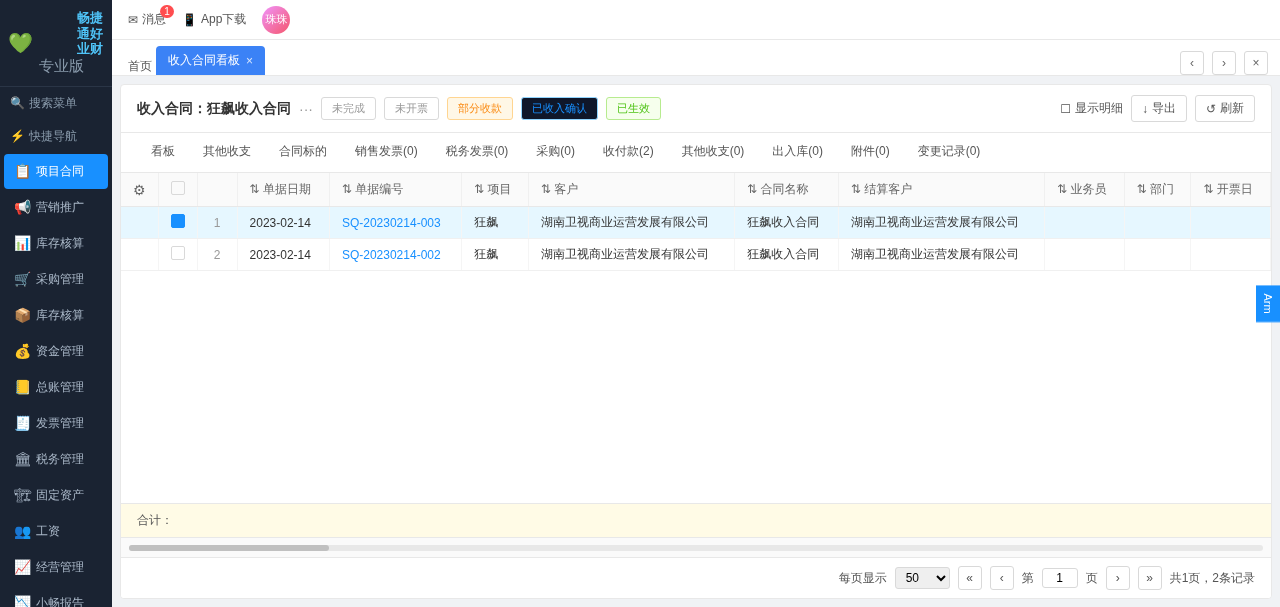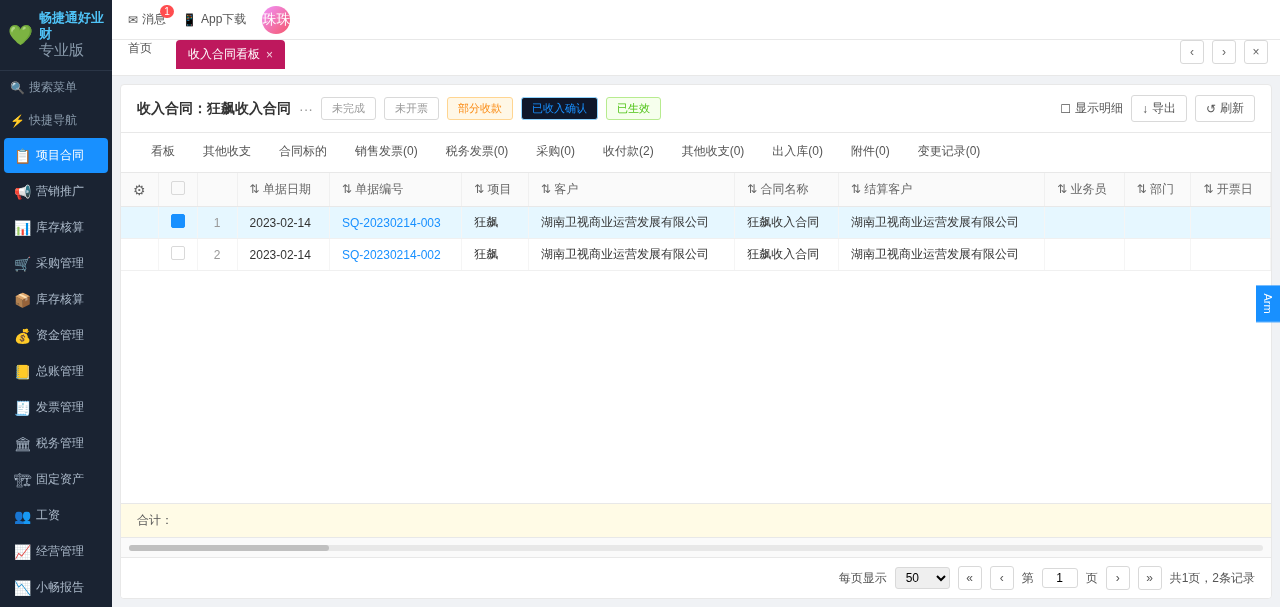--- a/index.html
+++ b/index.html
@@ -1,46 +1,46 @@
 <!DOCTYPE html>
 <html><head>
   <meta charset="utf-8">
   <style>
     * { box-sizing: border-box; margin: 0; padding: 0; }
     body { font-family: 'Microsoft YaHei', Arial, sans-serif; font-size: 12px; background: #f0f2f5; color: #333; display: flex; height: 607px; overflow: hidden; }
 
     
     .sidebar { width: 112px; background: #1a2332; display: flex; flex-direction: column; height: 100%; flex-shrink: 0; }
     .sidebar-logo { padding: 10px 8px; display: flex; align-items: center; gap: 6px; border-bottom: 1px solid #2a3546; }
-    .sidebar-logo-text { color: #4fc3f7; font-size: 13px; font-weight: bold; line-height: 1.2; }
+    .sidebar-logo-text { color: #4fc3f7; font-size: 13px; font-weight: bold; line-height: 1.2; margin-left: 38px; }
     .sidebar-logo-sub { color: #8899aa; font-size: 15px; }
     .sidebar-search { display: flex; align-items: center; gap: 4px; padding: 8px 10px; color: #8899aa; cursor: pointer; }
     .sidebar-nav { display: flex; align-items: center; gap: 4px; padding: 8px 10px; color: #8899aa; cursor: pointer; }
     .sidebar-item { display: flex; align-items: center; gap: 6px; padding: 9px 10px; color: #aab8c8; cursor: pointer; border-radius: 4px; margin: 1px 4px; }
     .sidebar-item.active { background: #1890ff; color: #fff; }
     .sidebar-item-icon { font-size: 14px; width: 16px; text-align: center; }
     .sidebar-item-label { font-size: 12px; }
 
     
     .main { flex: 1; display: flex; flex-direction: column; overflow: hidden; background: #f0f2f5; }
 
     
     .topbar { background: #fff; display: flex; align-items: center; justify-content: space-between; padding: 0 16px; height: 40px; border-bottom: 1px solid #e8e8e8; flex-shrink: 0; }
     .topbar-left { display: flex; align-items: center; gap: 8px; }
     .topbar-company { display: flex; align-items: center; gap: 4px; font-size: 12px; color: #555; cursor: pointer; }
     .topbar-certified { display: flex; align-items: center; gap: 4px; color: #52c41a; font-size: 12px; }
     .topbar-right { display: flex; align-items: center; gap: 16px; }
     .topbar-action { display: flex; align-items: center; gap: 4px; cursor: pointer; color: #555; font-size: 12px; position: relative; }
     .badge { background: #ff4d4f; color: #fff; border-radius: 8px; font-size: 10px; padding: 1px 4px; position: absolute; top: -6px; right: -8px; min-width: 14px; text-align: center; }
-    .topbar-avatar { width: 28px; height: 28px; border-radius: 50%; background: linear-gradient(135deg, #f093fb, #f5576c); display: flex; align-items: center; justify-content: center; color: #fff; font-size: 14px; cursor: pointer; }
-
-    
-    .tabbar { background: #fff; display: flex; align-items: flex-start; padding: 0 12px; height: 36px; border-bottom: 1px solid #e8e8e8; flex-shrink: 0; gap: 20px; }
+    .topbar-avatar { width: 28px; height: 28px; border-radius: 50%; background: linear-gradient(135deg, #f093fb, #f5576c); display: flex; align-items: center; justify-content: center; color: #fff; font-size: 11px; cursor: pointer; }
+
+    
+    .tabbar { background: #fff; display: flex; align-items: flex-end; padding: 0 12px; height: 36px; border-bottom: 1px solid #e8e8e8; flex-shrink: 0; gap: 0; }
     .tabbar-home { color: #555; font-size: 12px; cursor: pointer; padding: 0 4px; }
-    .tabbar-tab { display: flex; align-items: center; gap: 6px; background: #be185d; color: #fff; border-radius: 4px 4px 0 0; padding: 6px 12px; font-size: 12px; cursor: pointer; }
+    .tabbar-tab { display: flex; align-items: center; gap: 6px; background: #3b82f6; color: #fff; border-radius: 4px 4px 0 0; padding: 6px 12px; font-size: 12px; cursor: pointer; }
     .tabbar-tab .close-btn { font-size: 12px; opacity: 0.8; cursor: pointer; }
     .tabbar-controls { margin-left: auto; display: flex; align-items: center; gap: 8px; }
     .tabbar-ctrl-btn { width: 24px; height: 24px; display: flex; align-items: center; justify-content: center; cursor: pointer; color: #666; border: 1px solid #d9d9d9; border-radius: 3px; background: #fff; font-size: 12px; }
 
     
     .content { flex: 1; overflow: hidden; display: flex; flex-direction: column; }
 
     
     .contract-view { flex: 1; background: #fff; margin: 8px; border-radius: 4px; display: flex; flex-direction: column; overflow: hidden; border: 1px solid #e8e8e8; }
 

